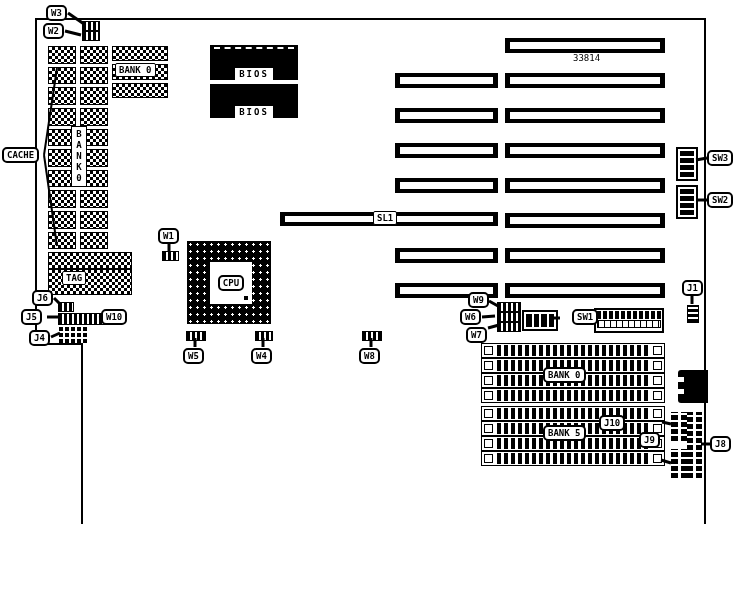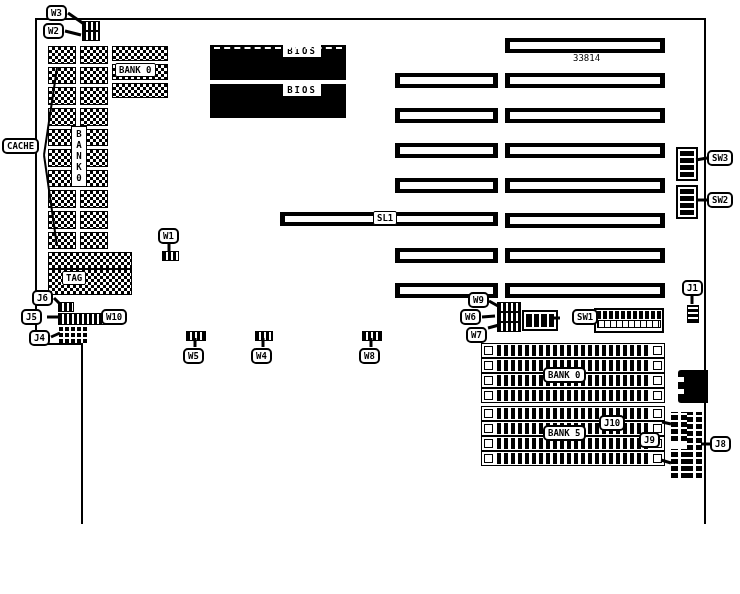--- a/index.html
+++ b/index.html
@@ -26,21 +26,21 @@
 
   
   .pga{position:absolute;background-color:#000;z-index:2;
        background-image:radial-gradient(#fff 1.2px,rgba(0,0,0,0) 1.4px);background-size:7px 7px;}
   .pga-inner{position:absolute;background:#fff;display:flex;align-items:center;justify-content:center;}
   .pga-lbl{position:relative;background:#fff;border:2px solid #000;border-radius:5px;
        font:bold 9px "DejaVu Sans Mono",monospace;padding:1px 3px;line-height:10px;}
   .pga-dot{position:absolute;right:4px;bottom:4px;width:4px;height:4px;background:#000;}
 
   
-  .bios{position:absolute;background:#000;z-index:2;display:flex;align-items:flex-start;justify-content:center;padding-left:48px;}
+  .bios{position:absolute;background:#000;z-index:2;display:flex;align-items:flex-end;justify-content:center;}
   .bios-lbl{background:#fff;color:#000;font:bold 9px "DejaVu Sans Mono",monospace;
        padding:1px 4px;letter-spacing:2px;line-height:10px;}
   .bios-dash{position:absolute;left:4px;right:4px;top:2px;border-top:2px dashed #fff;}
 
   
   .jmp{position:absolute;border:1px solid #000;z-index:2;
        background:repeating-linear-gradient(90deg,#000 0 3px,#fff 3px 5px);}
   .jmpv{position:absolute;border:1px solid #000;z-index:2;
        background:repeating-linear-gradient(0deg,#000 0 3px,#fff 3px 5px);}
 
@@ -109,21 +109,21 @@
     <line x1="662" y1="422" x2="671" y2="424" stroke="#000" stroke-width="3"></line>
     <line x1="661" y1="460" x2="671" y2="463" stroke="#000" stroke-width="3"></line>
     <line x1="711" y1="444" x2="701" y2="444" stroke="#000" stroke-width="3"></line>
   </svg>
 
   <div class="lbl" style="left:46px;top:5px">W3</div>
   <div class="lbl" style="left:43px;top:23px">W2</div>
   <div class="jmp" style="left:82px;top:21px;width:16px;height:8px"></div>
   <div class="jmp" style="left:82px;top:31px;width:16px;height:8px"></div>
 
-  <div class="lbl" style="left:2px;top:138px">CACHE</div>
+  <div class="lbl" style="left:2px;top:147px">CACHE</div>
   <div class="chipcol" style="left:48px;top:46px;width:28px;height:224px">
       <div class="chip"></div>
       <div class="chip"></div>
       <div class="chip"></div>
       <div class="chip"></div>
       <div class="chip"></div>
       <div class="chip"></div>
       <div class="chip"></div>
       <div class="chip"></div>
       <div class="chip"></div>
@@ -179,20 +179,26 @@
   <div class="slot" style="left:505px;top:73px;width:160px;height:15px"></div>
   <div class="slot" style="left:505px;top:108px;width:160px;height:15px"></div>
   <div class="slot" style="left:505px;top:143px;width:160px;height:15px"></div>
   <div class="slot" style="left:505px;top:178px;width:160px;height:15px"></div>
   <div class="slot" style="left:505px;top:213px;width:160px;height:15px"></div>
   <div class="slot" style="left:505px;top:248px;width:160px;height:15px"></div>
   <div class="slot" style="left:505px;top:283px;width:160px;height:15px"></div>
 
   <div class="lbl" style="left:158px;top:228px">W1</div>
   <div class="jmp" style="left:162px;top:251px;width:15px;height:8px"></div>
+  <div class="pga" style="left:187px;top:241px;width:84px;height:83px">
+    <div class="pga-inner" style="left:23px;top:21px;width:42px;height:42px">
+      <span class="pga-lbl">CPU</span>
+      <i class="pga-dot"></i>
+    </div>
+  </div>
   <div class="jmp" style="left:186px;top:331px;width:18px;height:8px"></div>
   <div class="jmp" style="left:255px;top:331px;width:16px;height:8px"></div>
   <div class="lbl" style="left:183px;top:348px">W5</div>
   <div class="lbl" style="left:251px;top:348px">W4</div>
 
   <div class="jmp" style="left:362px;top:331px;width:18px;height:8px"></div>
   <div class="lbl" style="left:359px;top:348px">W8</div>
 
   <div class="lbl" style="left:32px;top:290px">J6</div>
   <div class="lbl" style="left:21px;top:309px">J5</div>

